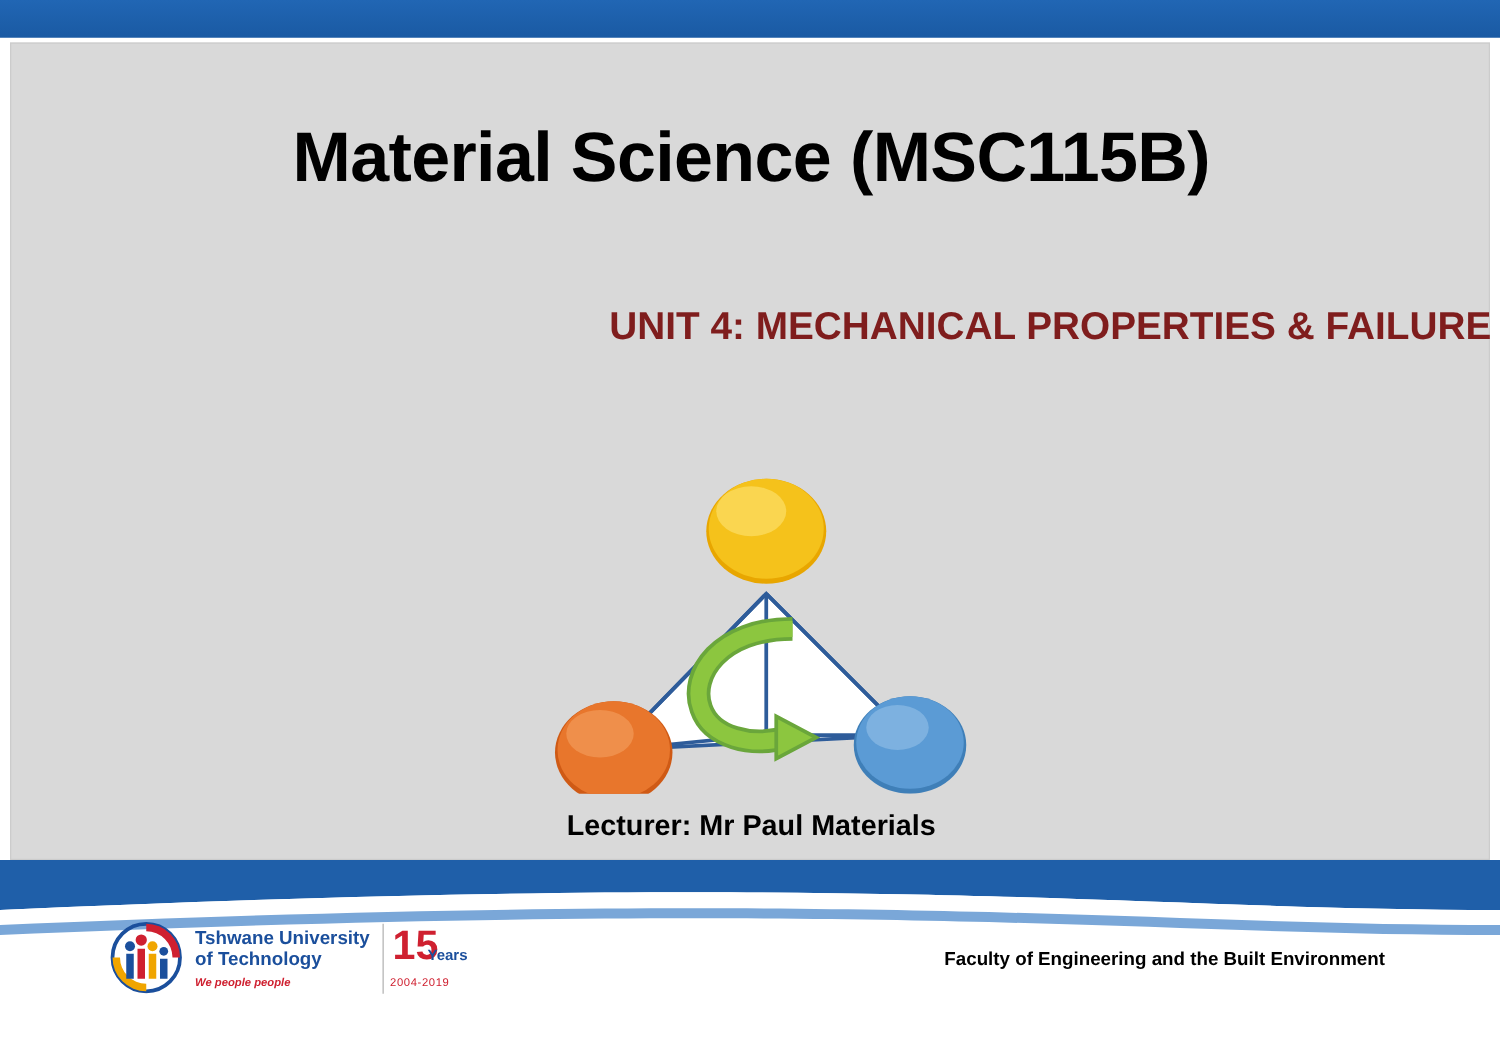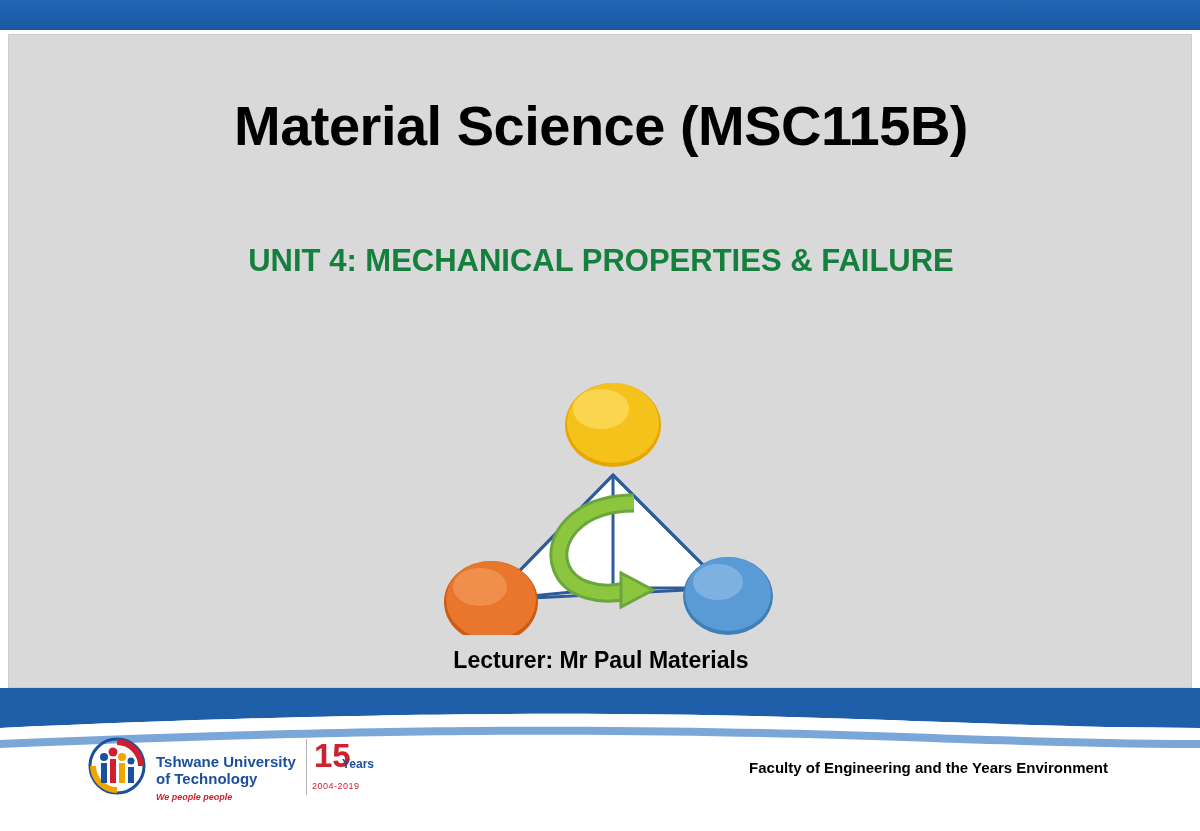--- a/index.html
+++ b/index.html
@@ -64,24 +64,24 @@
     color: #000000;
     letter-spacing: -0.5px;
   }
 
   
   .subtitle {
     position: absolute;
     left: 0;
     top: 208px;
     width: 1184px;
-    text-align: center;
+    text-align: right;
     font-size: 31px;
     font-weight: bold;
-    color: #15803d;
+    color: #7f1d1d;
     letter-spacing: 0px;
   }
 
   
   .diagram {
     position: absolute;
     left: 392px;
     top: 310px;
     width: 400px;
     height: 290px;
@@ -146,21 +146,20 @@
   .tut-mark {
     position: absolute;
     left: 0; top: 2px;
     width: 58px; height: 58px;
   }
   .tut-wordmark {
     position: absolute;
     left: 68px;
     top: 8px;
     width: 140px;
-    margin-top: 11px;
   }
   .tut-name {
     font-size: 15px;
     font-weight: bold;
     color: #1b4f9c;
     line-height: 1.12;
     white-space: nowrap;
   }
   .tut-tagline {
     margin-top: 4px;
@@ -267,21 +266,21 @@
   <div class="bottom-band">
     <svg width="1200" height="143" viewBox="0 0 1200 143">
       <path d="M0,0 L1200,0 L1200,40 C900,40 700,8 0,40 Z" fill="#1f5fa9"></path>
       <path d="M0,40 C700,8 900,40 1200,40 L1200,52 C900,52 700,22 0,52 Z" fill="#ffffff"></path>
       <path d="M0,52 C700,22 900,52 1200,52 L1200,60 C900,60 700,30 0,60 Z" fill="#7aa7d8"></path>
       <rect x="0" y="60" width="1200" height="83" fill="#ffffff"></rect>
     </svg>
   </div>
 
   <div class="footer-text">
-    <div class="footer-line1">Faculty of Engineering and the Years Environment</div>
+    <div class="footer-line1">Faculty of Engineering and the Built Environment</div>
   </div>
 
   <div class="logo-block">
 
     <div class="tut-mark">
       <svg width="58" height="58" viewBox="0 0 58 58">
         <circle cx="29" cy="29" r="27" fill="none" stroke="#1b4f9c" stroke-width="3"></circle>
         <path d="M29 2 A27 27 0 0 1 56 29 L50 29 A21 21 0 0 0 29 8 Z" fill="#cf2030"></path>
         <path d="M29 56 A27 27 0 0 1 2 29 L8 29 A21 21 0 0 0 29 50 Z" fill="#f0a500"></path>
         <rect x="13" y="26" width="6" height="20" fill="#1b4f9c"></rect>

